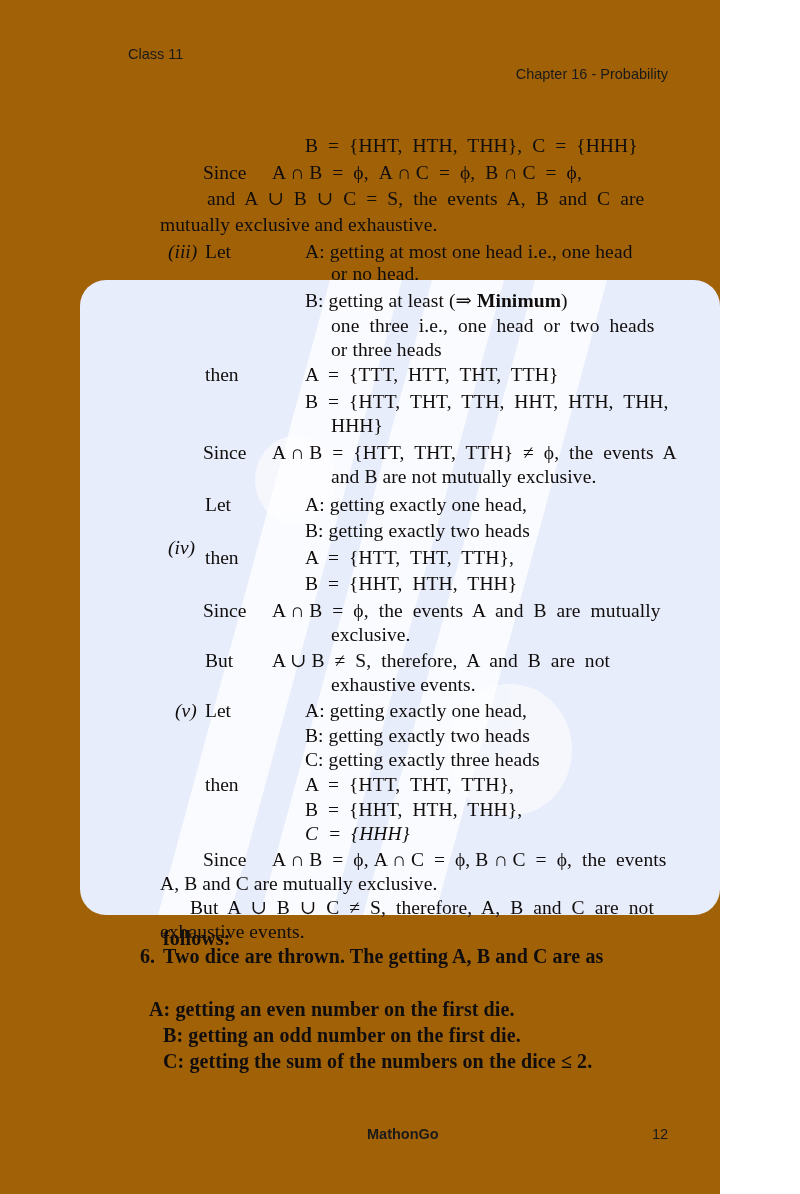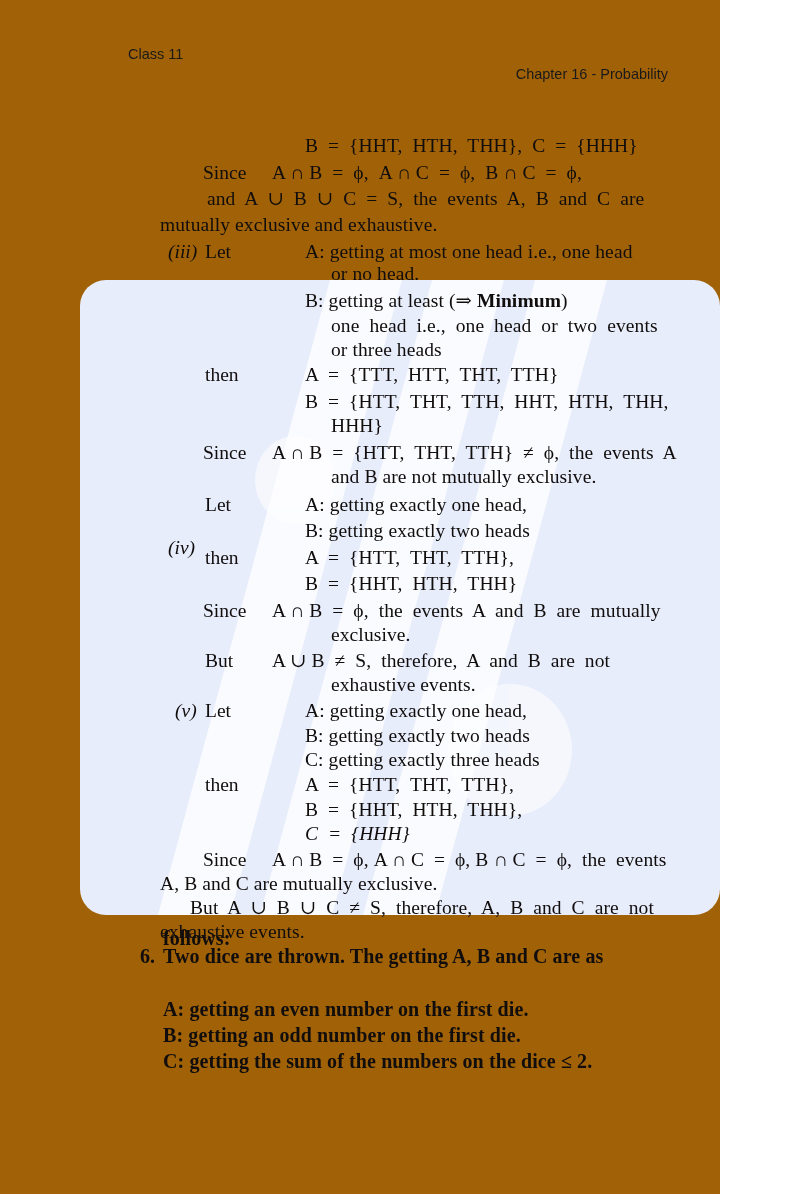--- a/index.html
+++ b/index.html
@@ -122,21 +122,21 @@
 
     <div class="ln" style="left:207px; top:186px;">and  A  ∪  B  ∪  C  =  S,  the  events  A,  B  and  C  are</div>
     <div class="ln" style="left:160px; top:212px;">mutually exclusive and exhaustive.</div>
 
     <div class="lbl it" style="left:168px; top:239px;">(iii)</div>
     <div class="lbl" style="left:205px; top:239px;">Let</div>
     <div class="ln" style="left:305px; top:239px;">A: getting at most one head i.e., one head</div>
     <div class="ln" style="left:331px; top:261px;">or no head.</div>
 
     <div class="ln" style="left:305px; top:288px;"><span>B: getting at least (⇒ </span><span class="bd">Minimum</span><span>)</span></div>
-    <div class="ln" style="left:331px; top:313px;">one  head  i.e.,  one  head  or  two  events</div>
+    <div class="ln" style="left:331px; top:313px;">one  three  i.e.,  one  head  or  two  heads</div>
     <div class="ln" style="left:331px; top:337px;">or three heads</div>
 
     <div class="lbl" style="left:205px; top:362px;">then</div>
     <div class="ln" style="left:305px; top:362px;">A  =  {TTT,  HTT,  THT,  TTH}</div>
     <div class="ln" style="left:305px; top:389px;">B  =  {HTT,  THT,  TTH,  HHT,  HTH,  THH,</div>
     <div class="ln" style="left:331px; top:413px;">HHH}</div>
 
     <div class="lbl" style="left:203px; top:440px;">Since</div>
     <div class="ln" style="left:272px; top:440px;">A ∩ B  =  {HTT,  THT,  TTH}  ≠  ϕ,  the  events  A</div>
     <div class="ln" style="left:331px; top:464px;">and B are not mutually exclusive.</div>
@@ -172,20 +172,24 @@
     <div class="lbl" style="left:203px; top:847px;">Since</div>
     <div class="ln" style="left:272px; top:847px;">A ∩ B  =  ϕ, A ∩ C  =  ϕ, B ∩ C  =  ϕ,  the  events</div>
     <div class="ln" style="left:160px; top:871px;">A, B and C are mutually exclusive.</div>
 
     <div class="ln" style="left:190px; top:895px;">But  A  ∪  B  ∪  C  ≠  S,  therefore,  A,  B  and  C  are  not</div>
     <div class="ln" style="left:160px; top:919px;">exhaustive events.</div>
 
     <div class="lbl q6" style="left:140px; top:943px;">6.</div>
     <div class="ln  q6" style="left:163px; top:943px;">Two dice are thrown. The getting A, B and C are as</div>
     <div class="ln  q6" style="left:163px; top:925px;">follows:</div>
-    <div class="ln  q6" style="left:163px; top:996px;font-family:Liberation Serif, serif;">A: getting an even number on the first die.</div>
+    <div class="ln  q6" style="left:149px; top:996px;font-family:Liberation Serif, serif;">A: getting an even number on the first die.</div>
     <div class="ln  q6" style="left:163px; top:1022px;text-align:right;">B: getting an odd number on the first die.</div>
     <div class="ln  q6" style="left:163px; top:1048px;">C: getting the sum of the numbers on the dice ≤ 2.</div>
 
   </div>
 
+  <div class="runfoot">
+    <span class="brand">MathonGo</span>
+    <span class="pageno">12</span>
+  </div>
 
 </div>
 
 </body></html>

